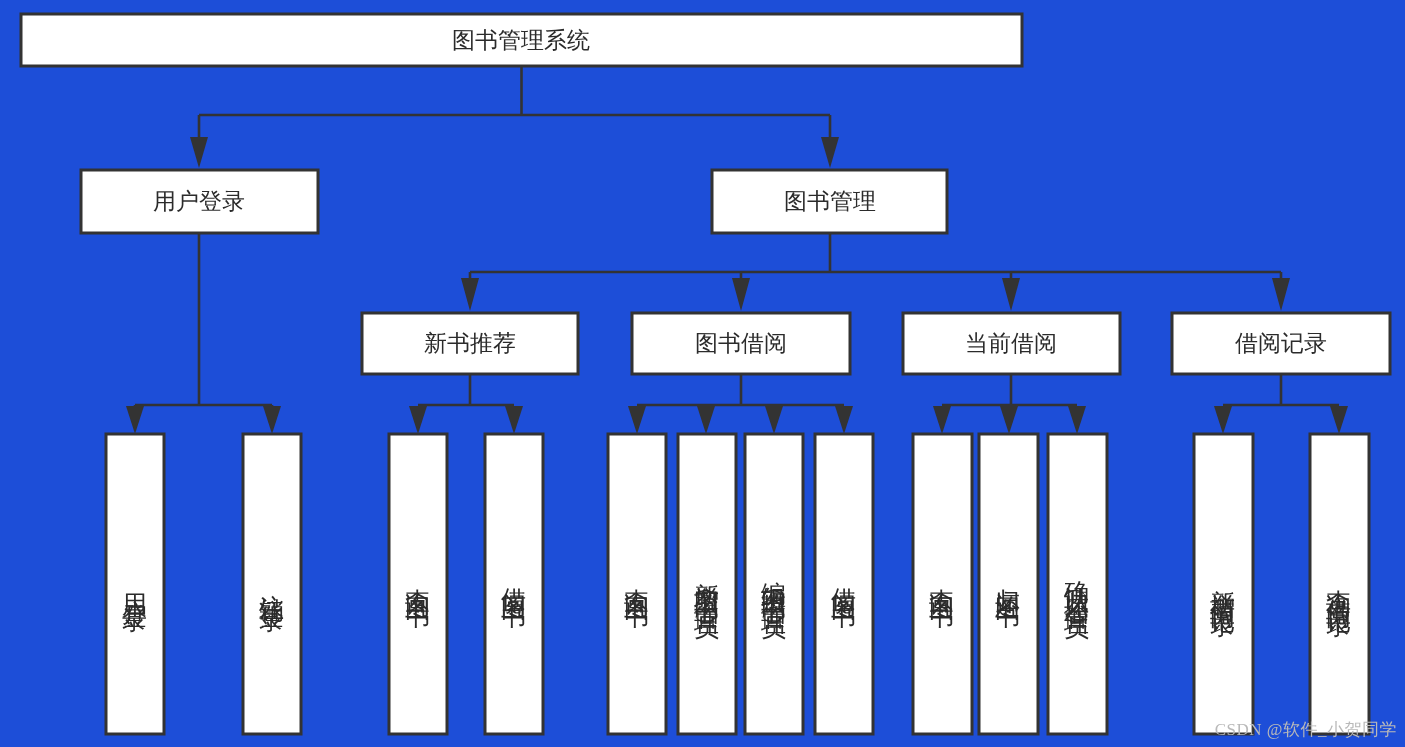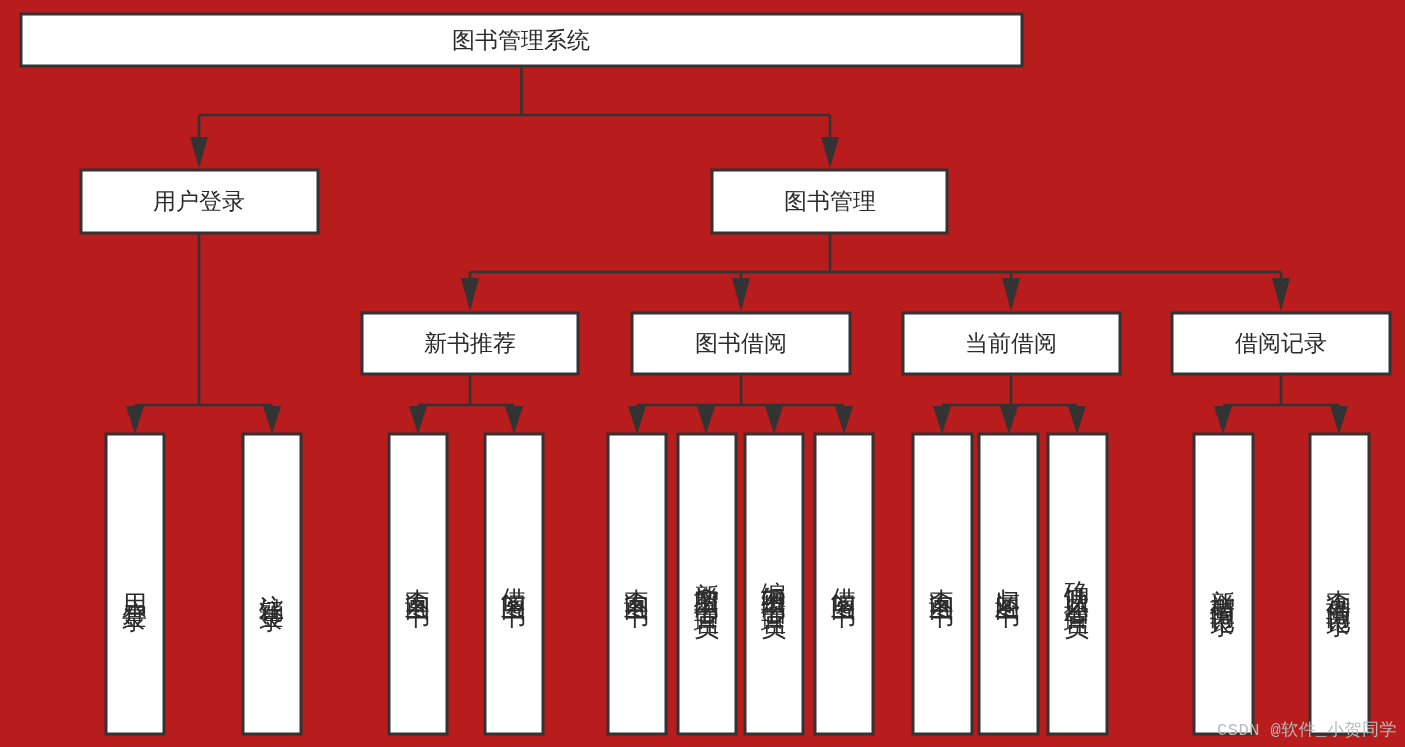--- a/index.html
+++ b/index.html
@@ -10,21 +10,21 @@
   body {
     width: 1405px;
     height: 747px;
     font-family: "Liberation Sans", "DejaVu Sans", sans-serif;
     overflow: hidden;
   }
   #diagram-root {
     position: relative;
     width: 1405px;
     height: 747px;
-    background: #b91c1c;
+    background: #1d4ed8;
   }
   svg.diagram {
     display: block;
     width: 1405px;
     height: 747px;
   }
   .node-box {
     fill: #ffffff;
     stroke: #333333;
     stroke-width: 3;
@@ -54,21 +54,21 @@
     text-orientation: upright;
     glyph-orientation-vertical: 0deg;
     letter-spacing: 5px;
     dominant-baseline: central;
     text-anchor: middle;
   }
   .watermark {
     position: absolute;
     right: 8px;
     bottom: 6px;
-    font-family: Liberation Mono, monospace;
+    font-family: Liberation Serif, serif;
     font-size: 17px;
     color: #b9b9b9;
     letter-spacing: 0.5px;
     white-space: nowrap;
     user-select: none;
   }
 </style>
 </head>
 <body>
 

